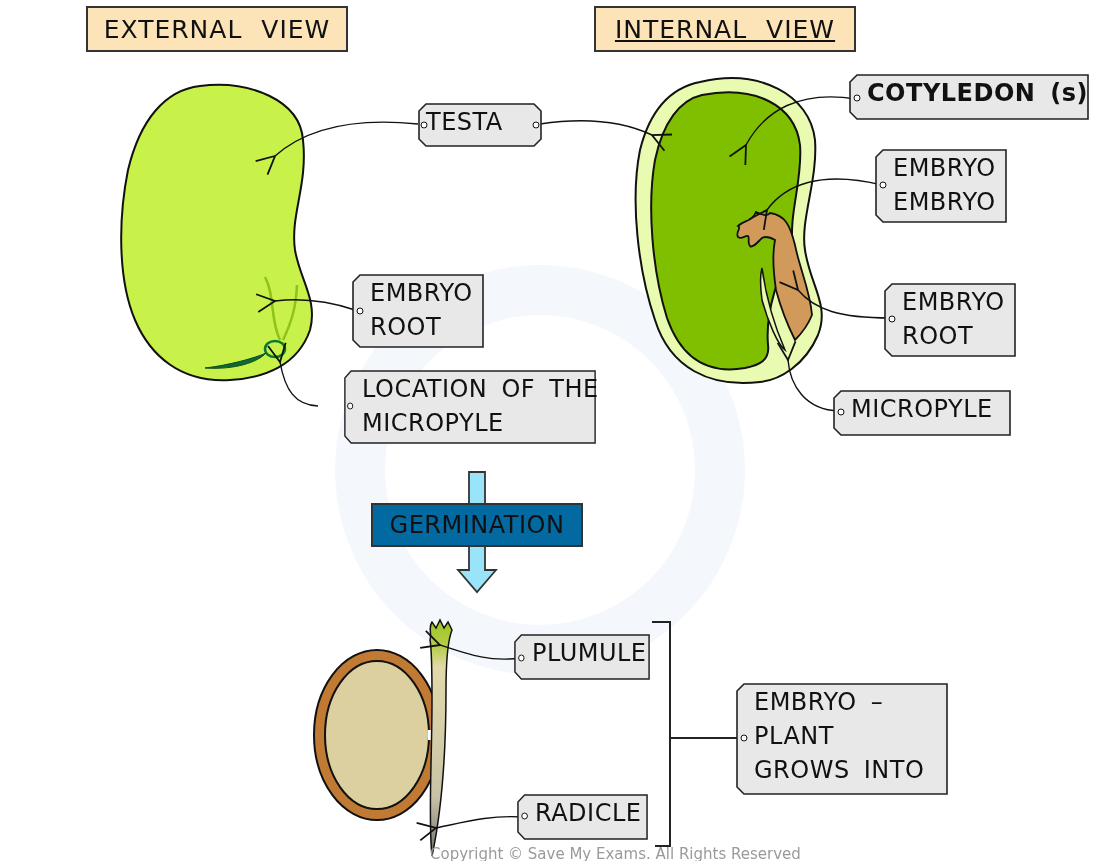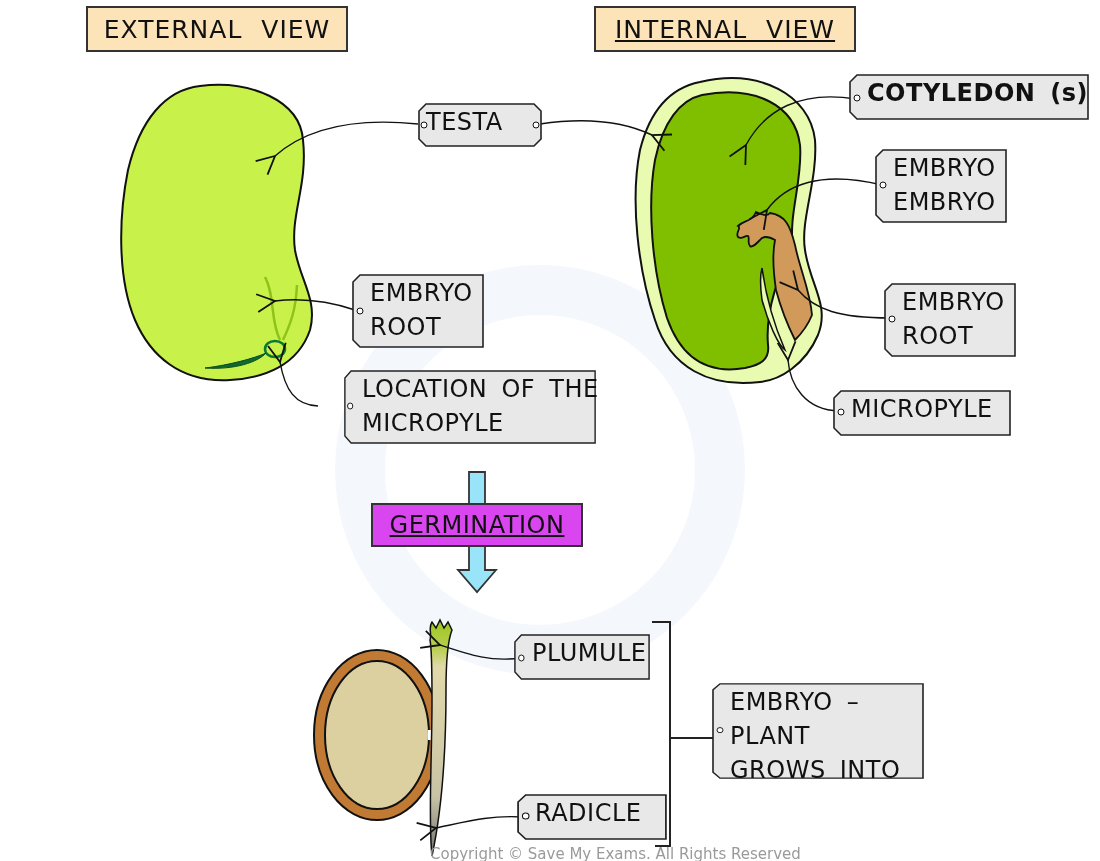--- a/index.html
+++ b/index.html
@@ -6,22 +6,22 @@
   body { width: 1100px; height: 861px; position: relative; overflow: hidden;
          font-family: "DejaVu Sans", sans-serif; color: #111; }
   .title-box { position: absolute; background: #fde4b8; border: 2px solid #333;
                font-size: 25px; letter-spacing: 1px; box-sizing: border-box;
                display: flex; align-items: center; justify-content: center; word-spacing: 10px; }
   .label { position: absolute; box-sizing: border-box; font-size: 24px; line-height: 34px;
            letter-spacing: 0.5px; word-spacing: 6px; padding: 2px 8px 2px 18px; }
   .label svg.bg { position: absolute; left: 0; top: 0; width: 100%; height: 100%; z-index: 0; overflow: visible; }
   .label span { position: relative; z-index: 1; display: block; white-space: nowrap; }
   .germ { position: absolute; left: 371px; top: 503px; width: 212px; height: 44px;
-          background: #d946ef; border: 2px solid #333; box-sizing: border-box;
-          font-size: 24px; display: flex; align-items: center; justify-content: center; letter-spacing: 0.5px; text-decoration: underline; }
+          background: #0369a1; border: 2px solid #333; box-sizing: border-box;
+          font-size: 24px; display: flex; align-items: center; justify-content: center; letter-spacing: 0.5px; }
   svg.main { position: absolute; left: 0; top: 0; }
   .copyright { position: absolute; left: 430px; top: 845px; font-size: 15px; color: #9a9a9a; }
 </style>
 </head>
 <body>
 
 <svg class="main" width="1100" height="861" viewBox="0 0 1100 861">
   <defs>
     <marker id="arr" viewBox="0 0 20 20" refX="2" refY="10" markerWidth="16" markerHeight="16" orient="auto-start-reverse">
       <path d="M18,2 L2,10 L18,18" fill="none" stroke="#111" stroke-width="1.6"></path>
@@ -153,29 +153,29 @@
 <div class="germ">GERMINATION</div>
 
 <div class="label" style="left:514px;top:634px;width:136px;height:46px;">
   <svg class="bg" viewBox="0 0 148 46" preserveAspectRatio="none">
       <path d="M8,1 L147,1 L147,45 L8,45 L1,38 L1,8 Z" fill="#e8e8e8" stroke="#222" stroke-width="1.6"></path>
       <circle cx="8" cy="24" r="3" fill="#fff" stroke="#111"></circle>
     </svg>
   <span>PLUMULE</span>
 </div>
 
-<div class="label" style="left:517px;top:794px;width:150px;height:46px;">
+<div class="label" style="left:517px;top:794px;width:131px;height:46px;">
   <svg class="bg" viewBox="0 0 138 46" preserveAspectRatio="none">
       <path d="M8,1 L137,1 L137,45 L8,45 L1,38 L1,8 Z" fill="#e8e8e8" stroke="#222" stroke-width="1.6"></path>
       <circle cx="8" cy="22" r="3" fill="#fff" stroke="#111"></circle>
     </svg>
   <span>RADICLE</span>
 </div>
 
-<div class="label" style="left:712px;top:683px;width:212px;height:96px;">
+<div class="label" style="left:736px;top:683px;width:212px;height:112px;">
   <svg class="bg" viewBox="0 0 212 112" preserveAspectRatio="none">
       <path d="M8,1 L211,1 L211,111 L8,111 L1,104 L1,8 Z" fill="#e8e8e8" stroke="#222" stroke-width="1.6"></path>
       <circle cx="8" cy="55" r="3" fill="#fff" stroke="#111"></circle>
     </svg>
   <span>EMBRYO –</span>
   <span>PLANT</span>
   <span>GROWS INTO</span>
 </div>
 
 <div class="copyright">Copyright © Save My Exams. All Rights Reserved</div>

